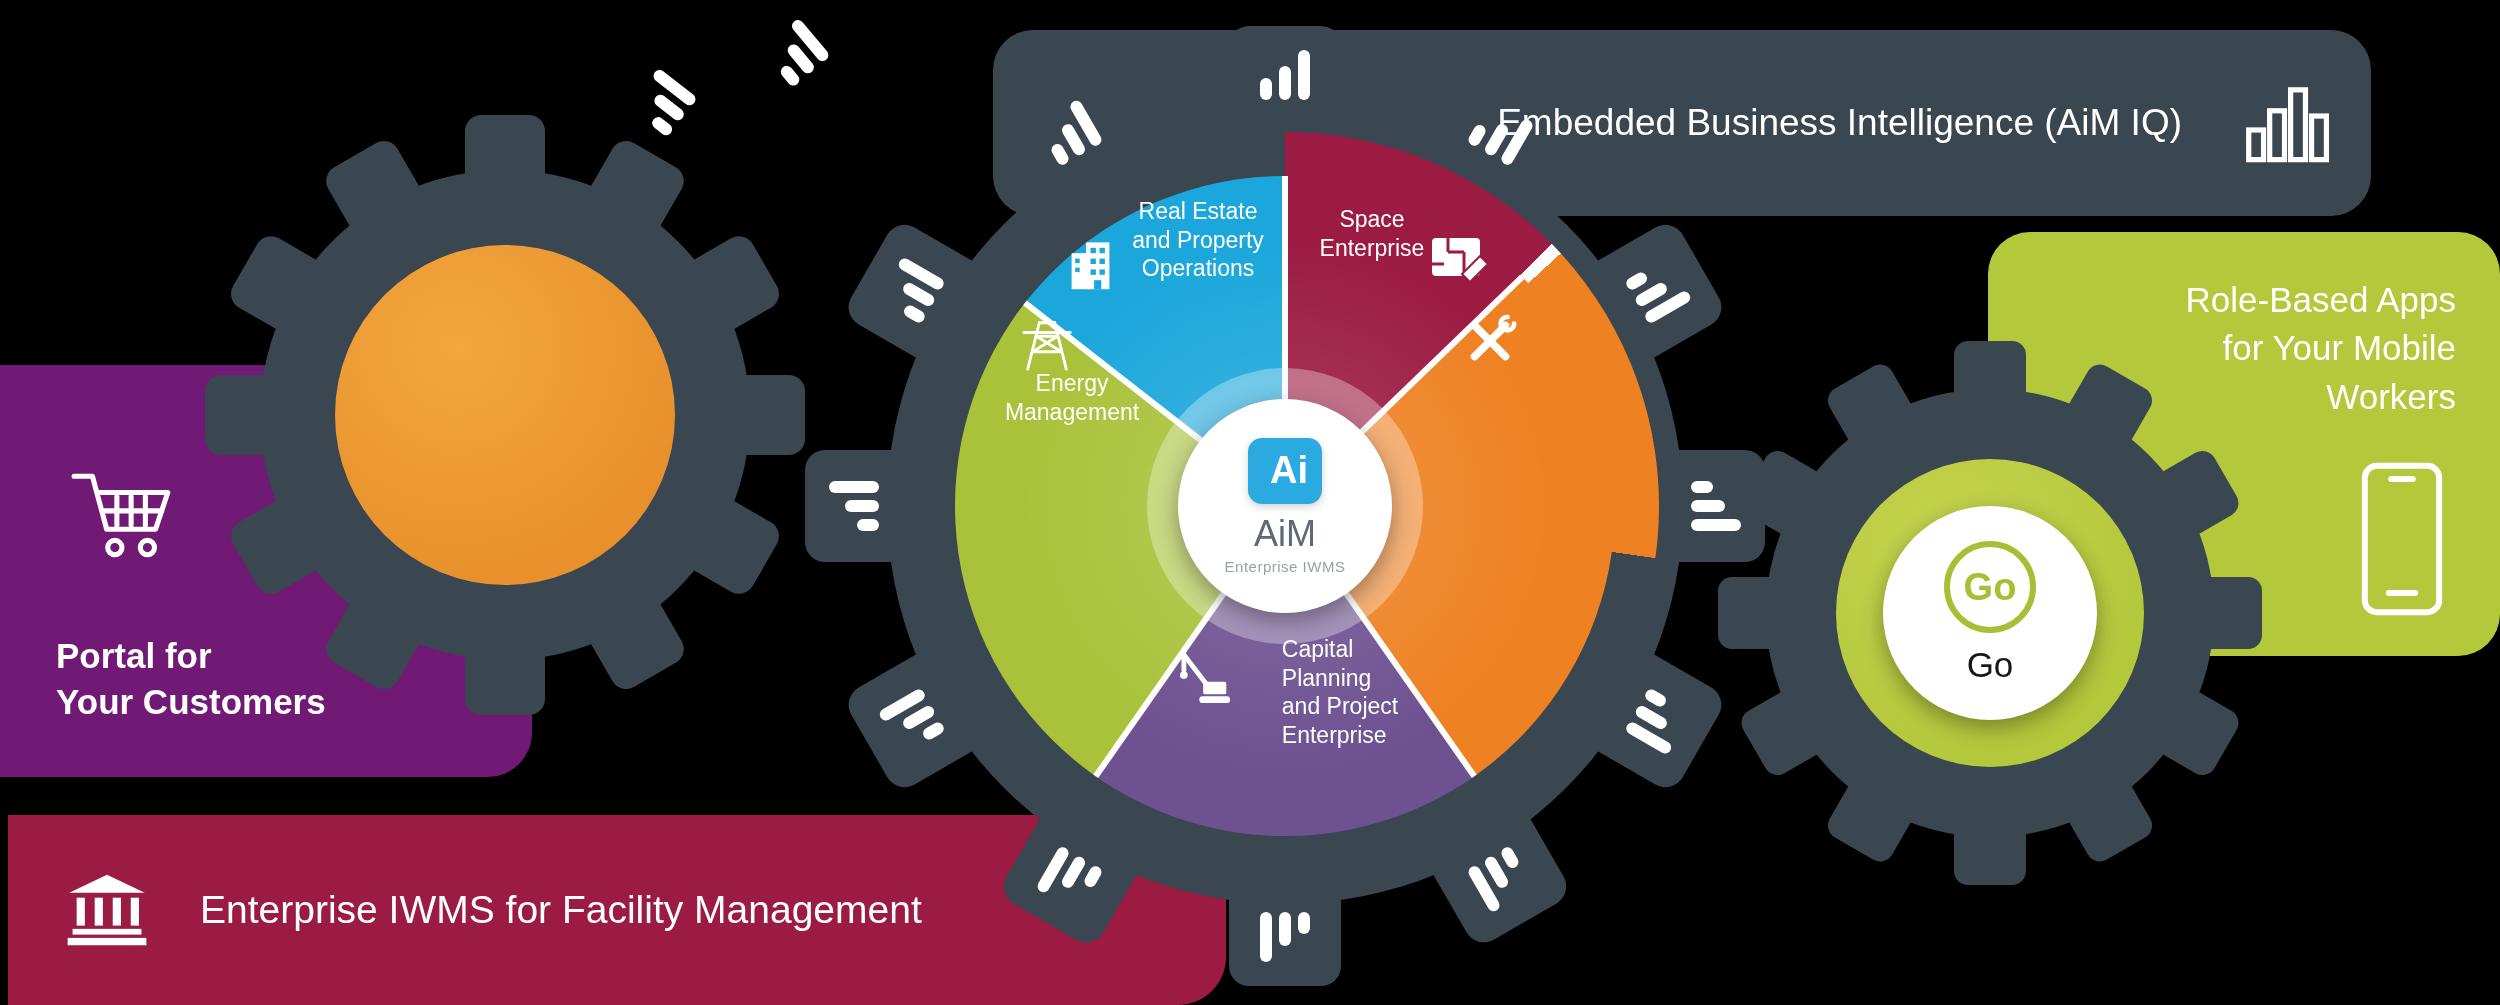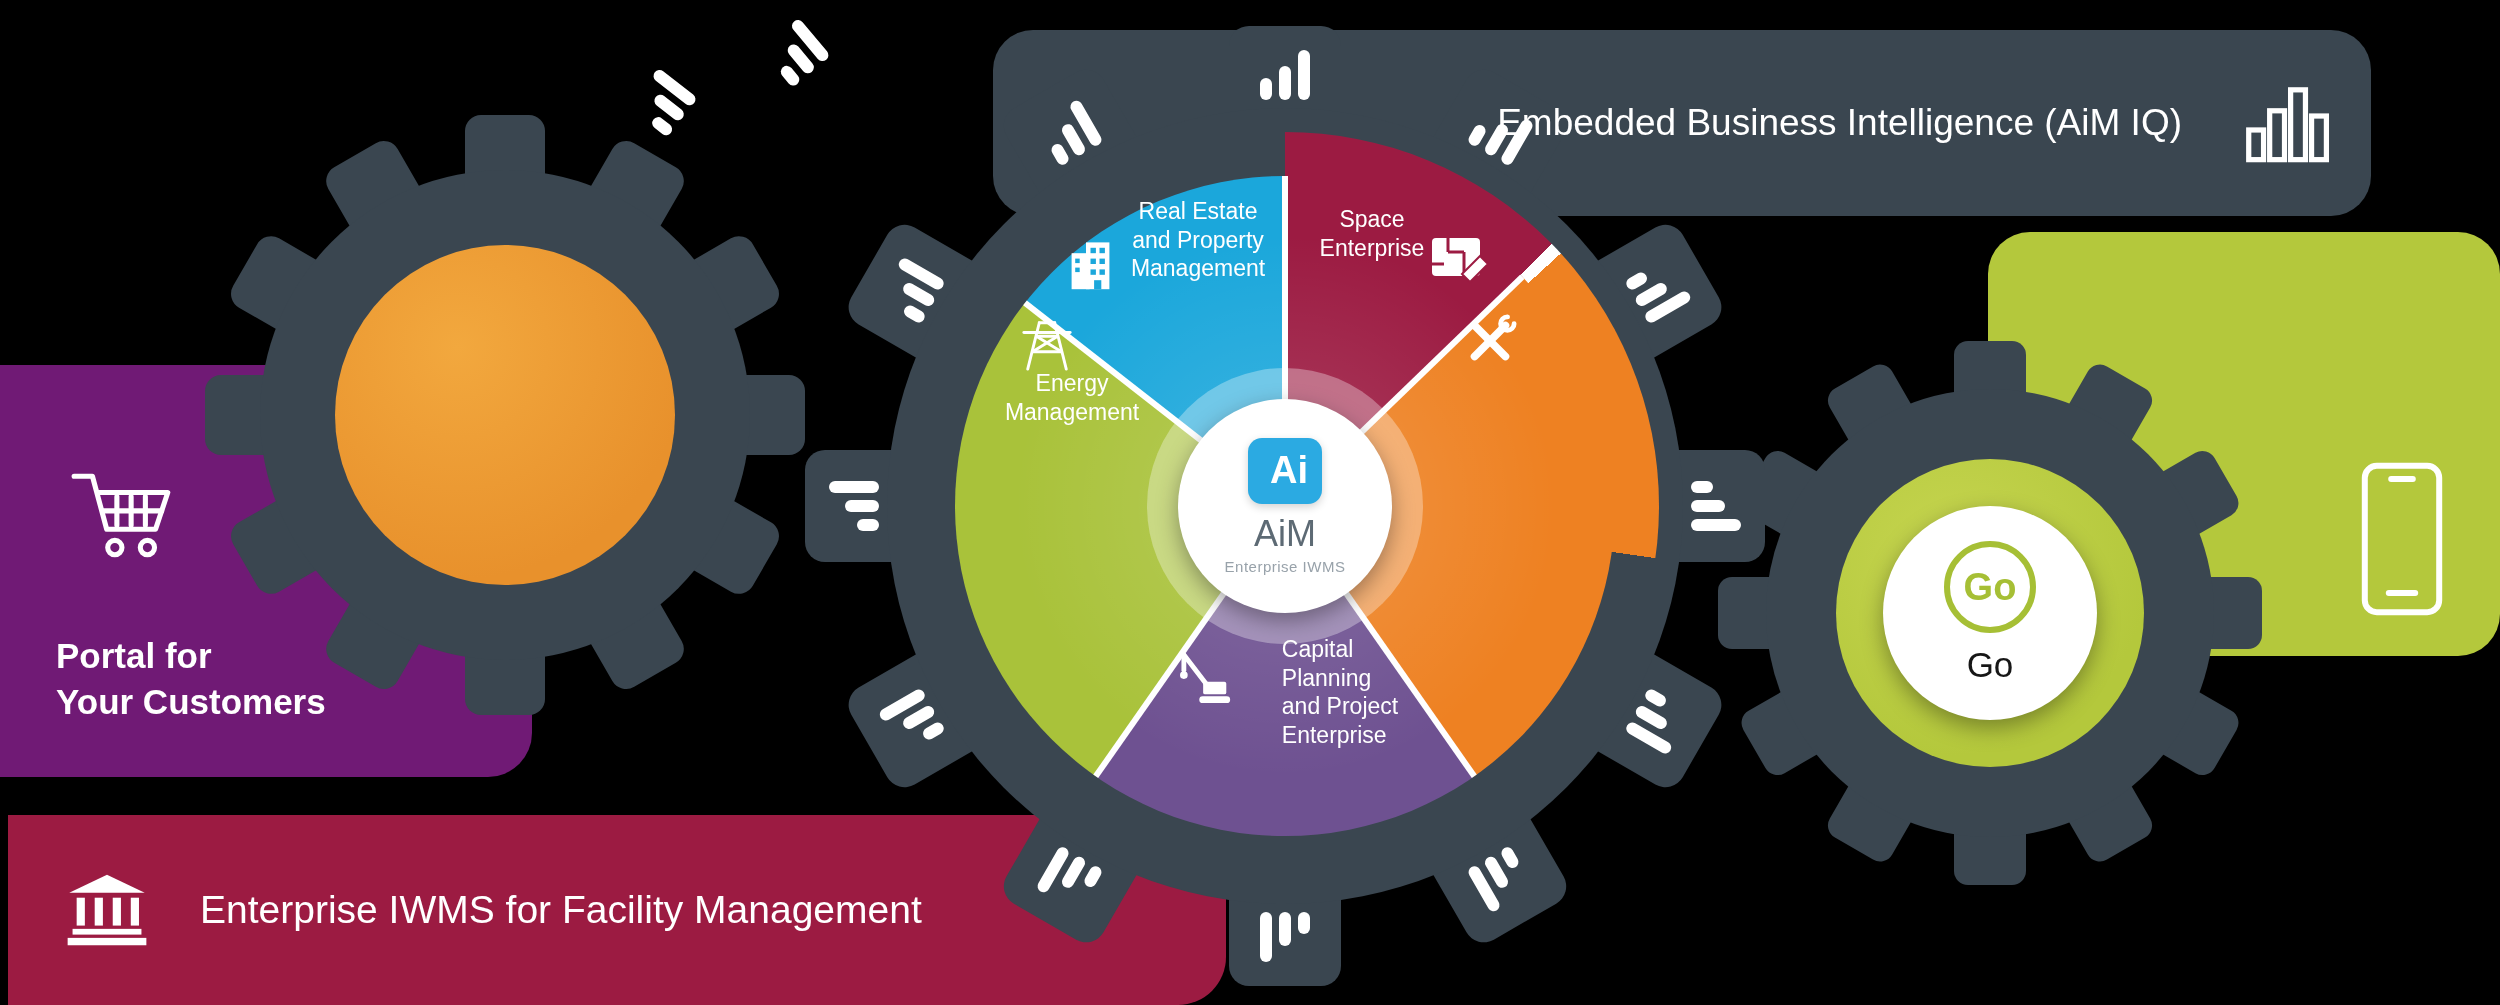--- a/index.html
+++ b/index.html
@@ -126,20 +126,23 @@
           <rect x="79" y="30" width="10" height="34"></rect>
           <rect x="8" y="68" width="84" height="7"></rect>
           <rect x="2" y="79" width="96" height="9"></rect>
         </g>
       </svg>
       <span class="iwms-label">Enterprise IWMS for Facility Management</span>
     </div>
   </div>
 
   <div class="banner banner-mobile">
+    <div class="mobile-label">Role-Based Apps
+for Your Mobile
+Workers</div>
     <svg class="mobile-phone" width="84" height="162" viewBox="0 0 70 130">
       <g fill="none" stroke="#fff" stroke-width="5" stroke-linecap="round">
         <rect x="4" y="4" width="62" height="122" rx="10"></rect>
         <path d="M26 15 H44"></path>
         <path d="M24 110 H46"></path>
       </g>
     </svg>
   </div>
 
   <div class="gear gear-ready">
@@ -181,21 +184,21 @@
     <div class="pie">
 
       <div class="pdiv" style="--a:0deg"></div>
       <div class="pdiv" style="--a:46deg"></div>
       <div class="pdiv" style="--a:145deg"></div>
       <div class="pdiv" style="--a:215deg"></div>
       <div class="pdiv" style="--a:308deg"></div>
 
       <div class="wlabel" style="left:243px;top:64px">Real Estate
 and Property
-Management</div>
+Operations</div>
       <div class="wlabel" style="left:417px;top:58px">Space
 Enterprise</div>
       <div class="wlabel left" style="left:385px;top:516px">Capital
 Planning
 and Project
 Enterprise</div>
       <div class="wlabel" style="left:117px;top:222px">Energy
 Management</div>
 
       <svg class="wicon" style="left:140px;top:88px" width="54" height="52" viewBox="0 0 60 56">

